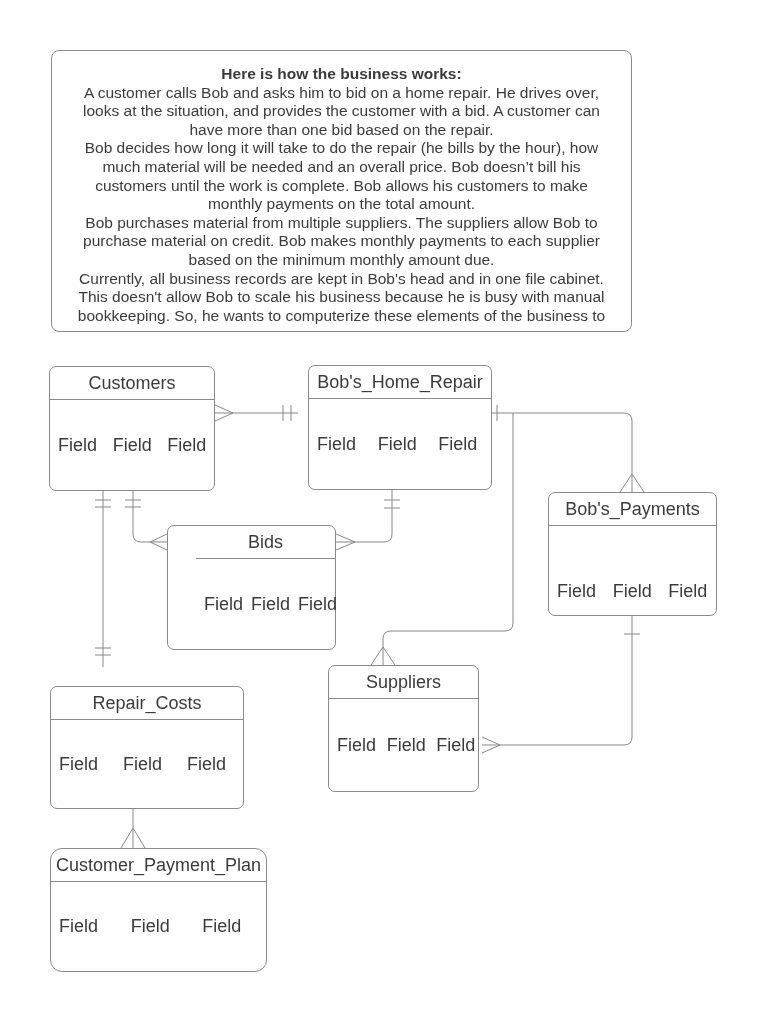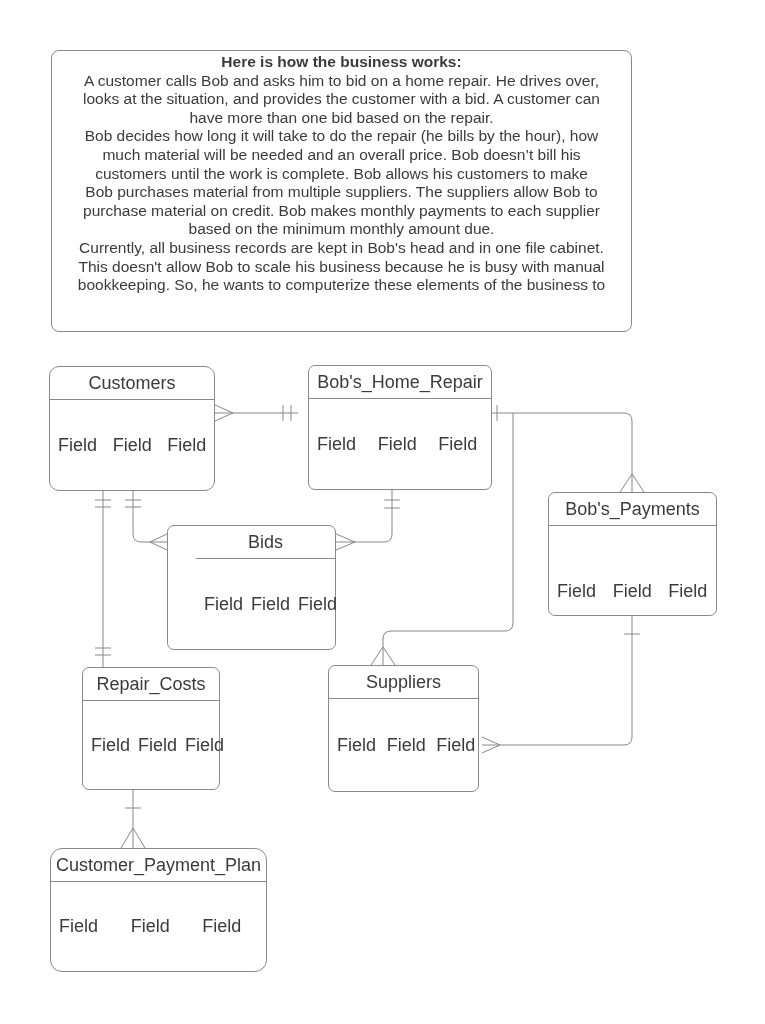--- a/index.html
+++ b/index.html
@@ -15,21 +15,21 @@
 
   
   .narrative {
     position: absolute;
     left: 51px; top: 50px;
     width: 581px; height: 282px;
     box-sizing: border-box;
     border: 1px solid #8a8a8a;
     border-radius: 8px;
     background: #ffffff;
-    padding-top: 2px;
+    padding-top: 14px;
     text-align: center;
     font-size: 15.5px;
     line-height: 18.6px;
     z-index: 2;
   }
   .narrative .title { font-weight: bold; }
   .narrative .line { white-space: nowrap; }
 
   
   svg.connectors {
@@ -68,41 +68,42 @@
     flex: 1;
     display: flex;
   }
   .entity-field {
     flex: 1;
     display: flex;
     align-items: center;
     padding-left: 8px;
   }
 
-  .e-customers        { left: 49px;  top: 366px; width: 166px; height: 125px; border-radius: 10px; }
+  .e-customers        { left: 49px;  top: 366px; width: 166px; height: 125px; }
   .e-bhr              { left: 308px; top: 365px; width: 184px; height: 125px; }
   .e-bids             { left: 167px; top: 525px; width: 169px; height: 125px; padding-left: 28px; }
   .e-payments         { left: 548px; top: 492px; width: 169px; height: 124px; gap: 42px; }
-  .e-repair-costs     { left: 50px;  top: 667px; width: 138px; height: 123px; margin-left: 32px; }
+  .e-repair-costs     { left: 50px;  top: 686px; width: 194px; height: 123px; }
   .e-suppliers        { left: 328px; top: 665px; width: 151px; height: 127px; }
   .e-cpp              { left: 50px;  top: 848px; width: 217px; height: 124px; border-radius: 12px; }
 </style>
 </head>
 <body>
 
 <div class="page">
 
   <div class="narrative">
     <div class="title">Here is how the business works:</div>
     <div class="line">A customer calls Bob and asks him to bid on a home repair. He drives over,</div>
     <div class="line">looks at the situation, and provides the customer with a bid. A customer can</div>
     <div class="line">have more than one bid based on the repair.</div>
     <div class="line">Bob decides how long it will take to do the repair (he bills by the hour), how</div>
     <div class="line">much material will be needed and an overall price. Bob doesn’t bill his</div>
     <div class="line">customers until the work is complete. Bob allows his customers to make</div>
+    <div class="line">monthly payments on the total amount.</div>
     <div class="line">Bob purchases material from multiple suppliers. The suppliers allow Bob to</div>
     <div class="line">purchase material on credit. Bob makes monthly payments to each supplier</div>
     <div class="line">based on the minimum monthly amount due.</div>
     <div class="line">Currently, all business records are kept in Bob's head and in one file cabinet.</div>
     <div class="line">This doesn't allow Bob to scale his business because he is busy with manual</div>
     <div class="line">bookkeeping. So, he wants to computerize these elements of the business to</div>
   </div>
 
   <svg class="connectors" width="765" height="1024">
     <g>

